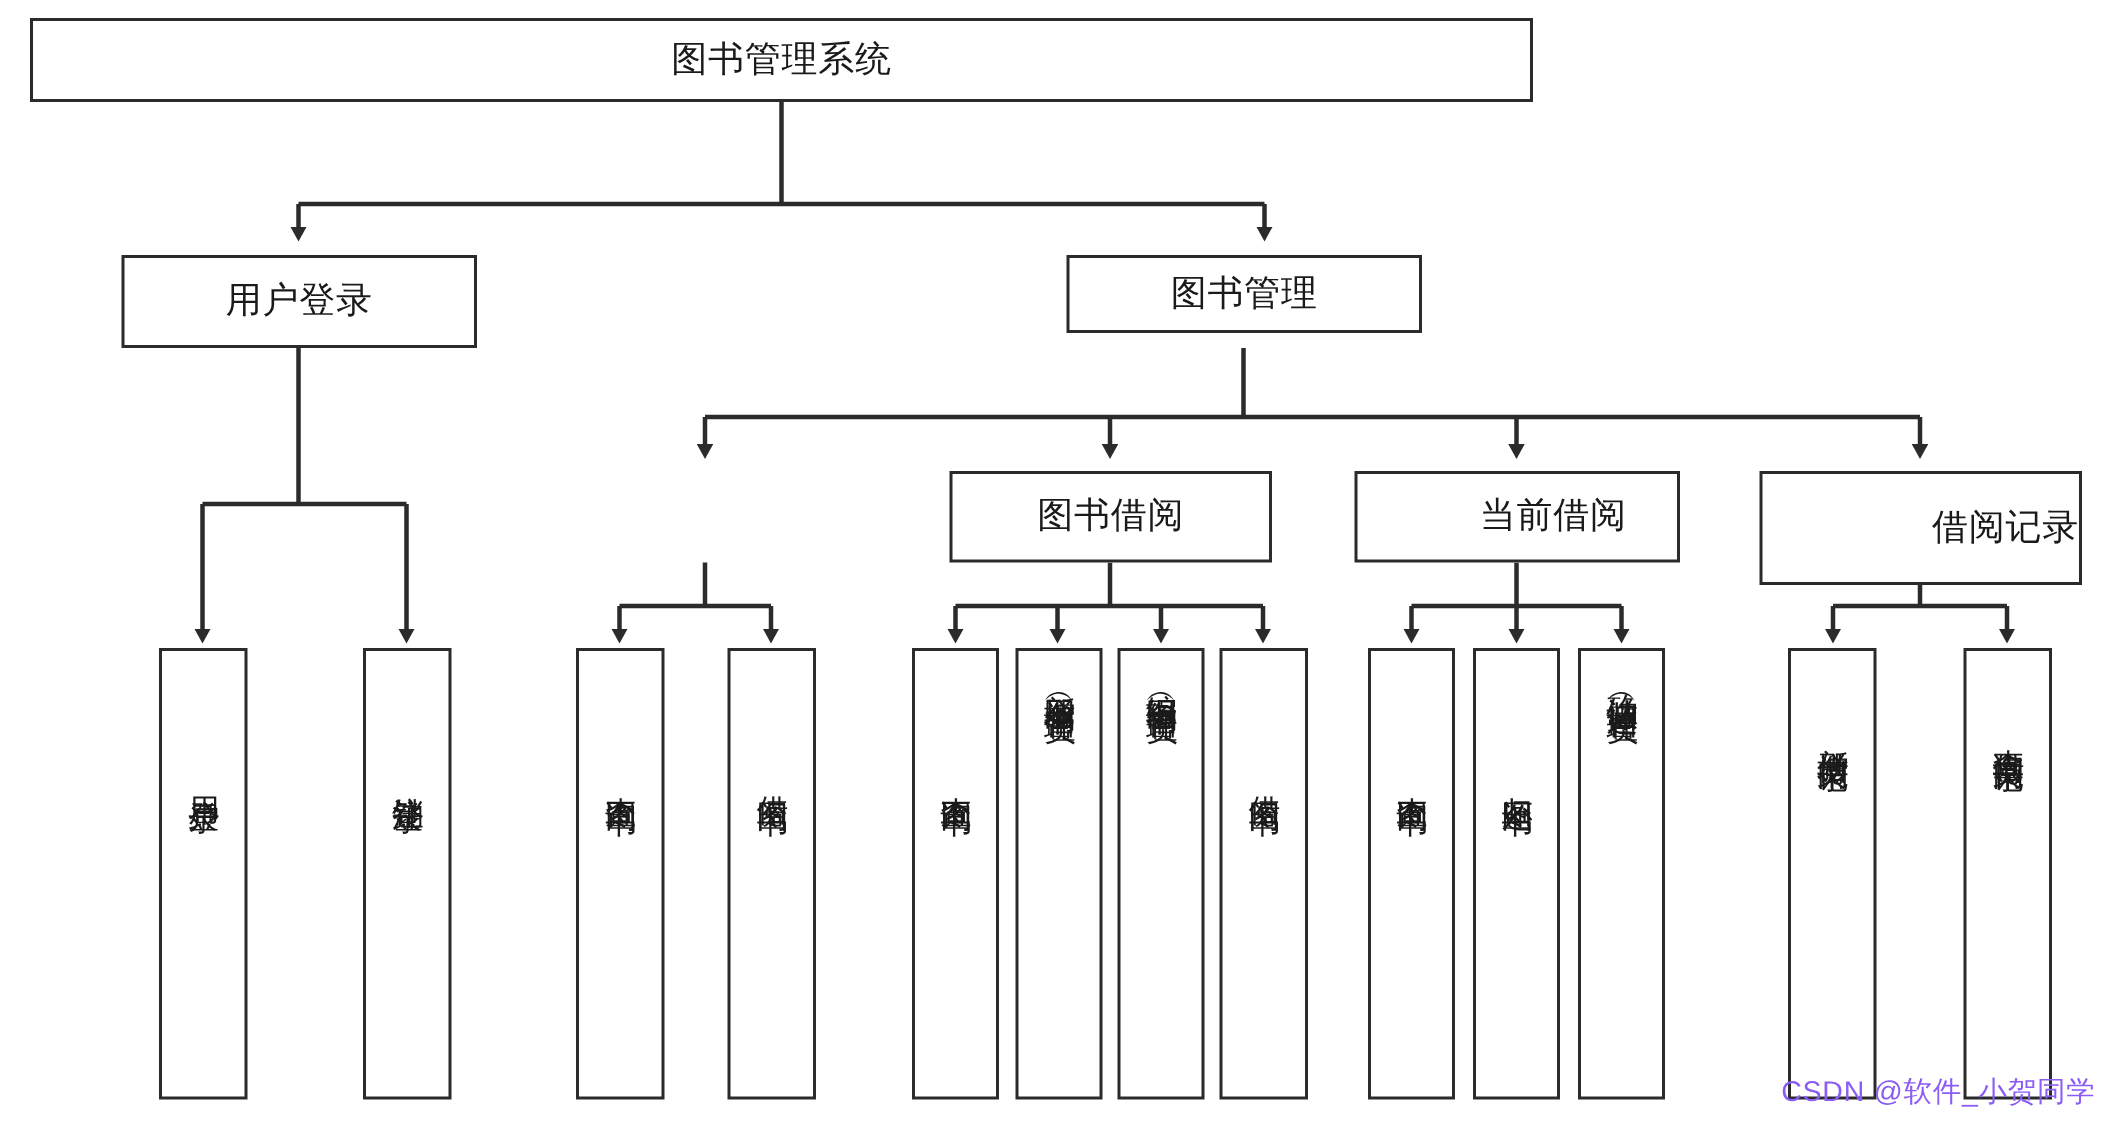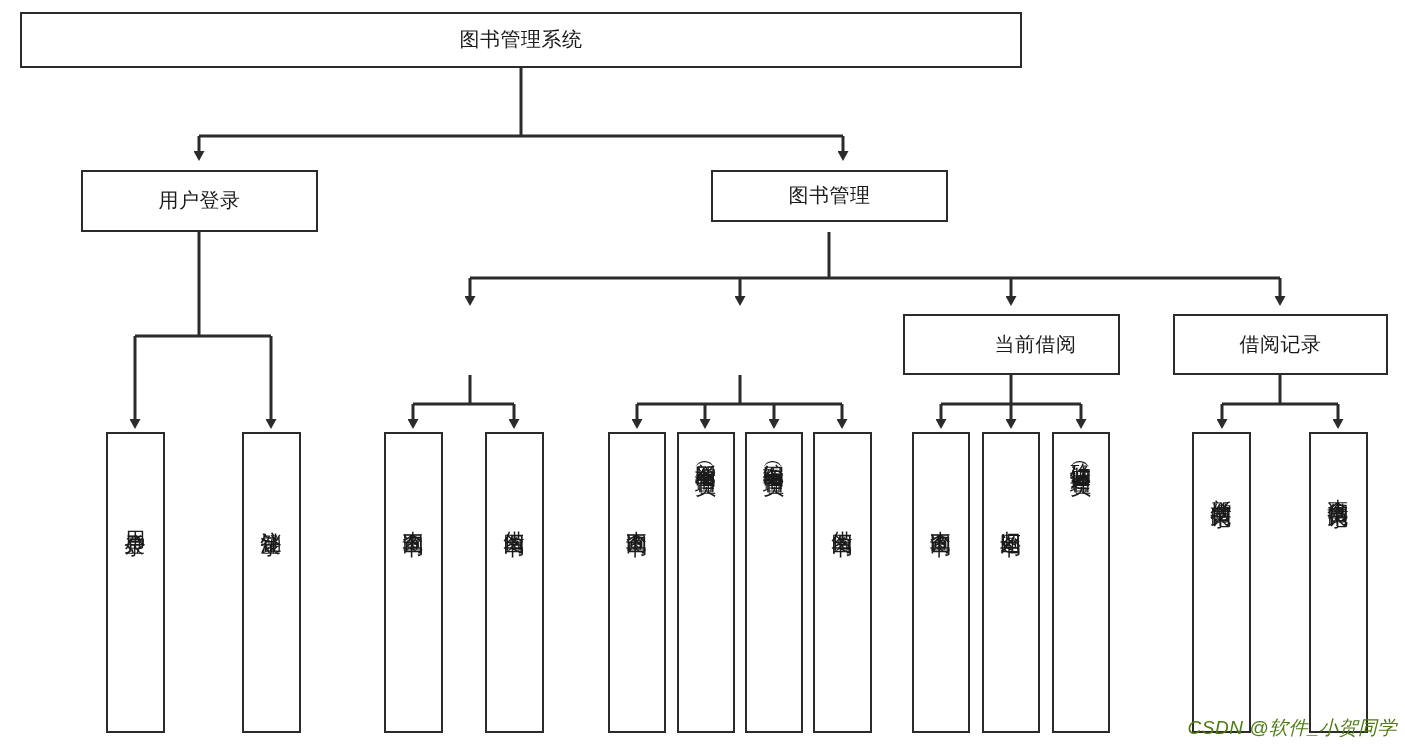--- a/index.html
+++ b/index.html
@@ -29,21 +29,21 @@
     justify-content: center;
     color: #1a1a1a;
   }
   .node .label {
     display: block;
     text-align: center;
     line-height: 1.18;
     white-space: pre;
   }
   .node.horiz .label {
-    font-size: 20px;
+    font-size: 24px;
     letter-spacing: 0.5px;
   }
   .node.vert {
     align-items: flex-start;
     justify-content: center;
   }
   .node.vert .label {
     writing-mode: vertical-rl;
     text-orientation: upright;
     font-size: 21px;
@@ -61,25 +61,24 @@
     top: 0;
     width: 1405px;
     height: 747px;
     pointer-events: none;
   }
   #watermark {
     position: absolute;
     right: 8px;
     bottom: 6px;
     font-size: 19px;
-    color: #4d7c0f;
+    color: #8b5cf6;
     font-family: "Liberation Sans", "DejaVu Sans", sans-serif;
     white-space: nowrap;
     letter-spacing: 0.5px;
-    font-style: italic;
   }
 </style>
 </head>
 <body>
 
 <div id="diagram-root">
 
   <svg id="connectors" viewBox="0 0 1405 747">
     <defs>
       <marker id="arrow" markerWidth="10" markerHeight="11" refX="1" refY="5.5" orient="auto" markerUnits="userSpaceOnUse">
@@ -134,24 +133,27 @@
     <span class="label">图书管理系统</span>
   </div>
 
   <div class="node horiz" style="left:81px; top:170px; width:237px; height:62px;">
     <span class="label">用户登录</span>
   </div>
   <div class="node horiz" style="left:711px; top:170px; width:237px; height:52px;">
     <span class="label">图书管理</span>
   </div>
 
+  <div class="node horiz" style="left:633px; top:314px; width:215px; height:61px;">
+    <span class="label">图书借阅</span>
+  </div>
   <div class="node horiz" style="left:903px; top:314px; width:217px; height:61px;padding-left:48px;">
     <span class="label">当前借阅</span>
   </div>
-  <div class="node horiz" style="left:1173px; top:314px; width:215px; height:61px;">
+  <div class="node horiz" style="left:1173px; top:314px; width:215px; height:76px;justify-content:flex-end;">
     <span class="label">借阅记录</span>
   </div>
 
   <div class="node vert pad-top-lg" style="left:106px; top:432px; width:59px; height:301px;">
     <span class="label">用户登录</span>
   </div>
   <div class="node vert pad-top-lg" style="left:242px; top:432px; width:59px; height:301px;">
     <span class="label">注销登录</span>
   </div>
 

